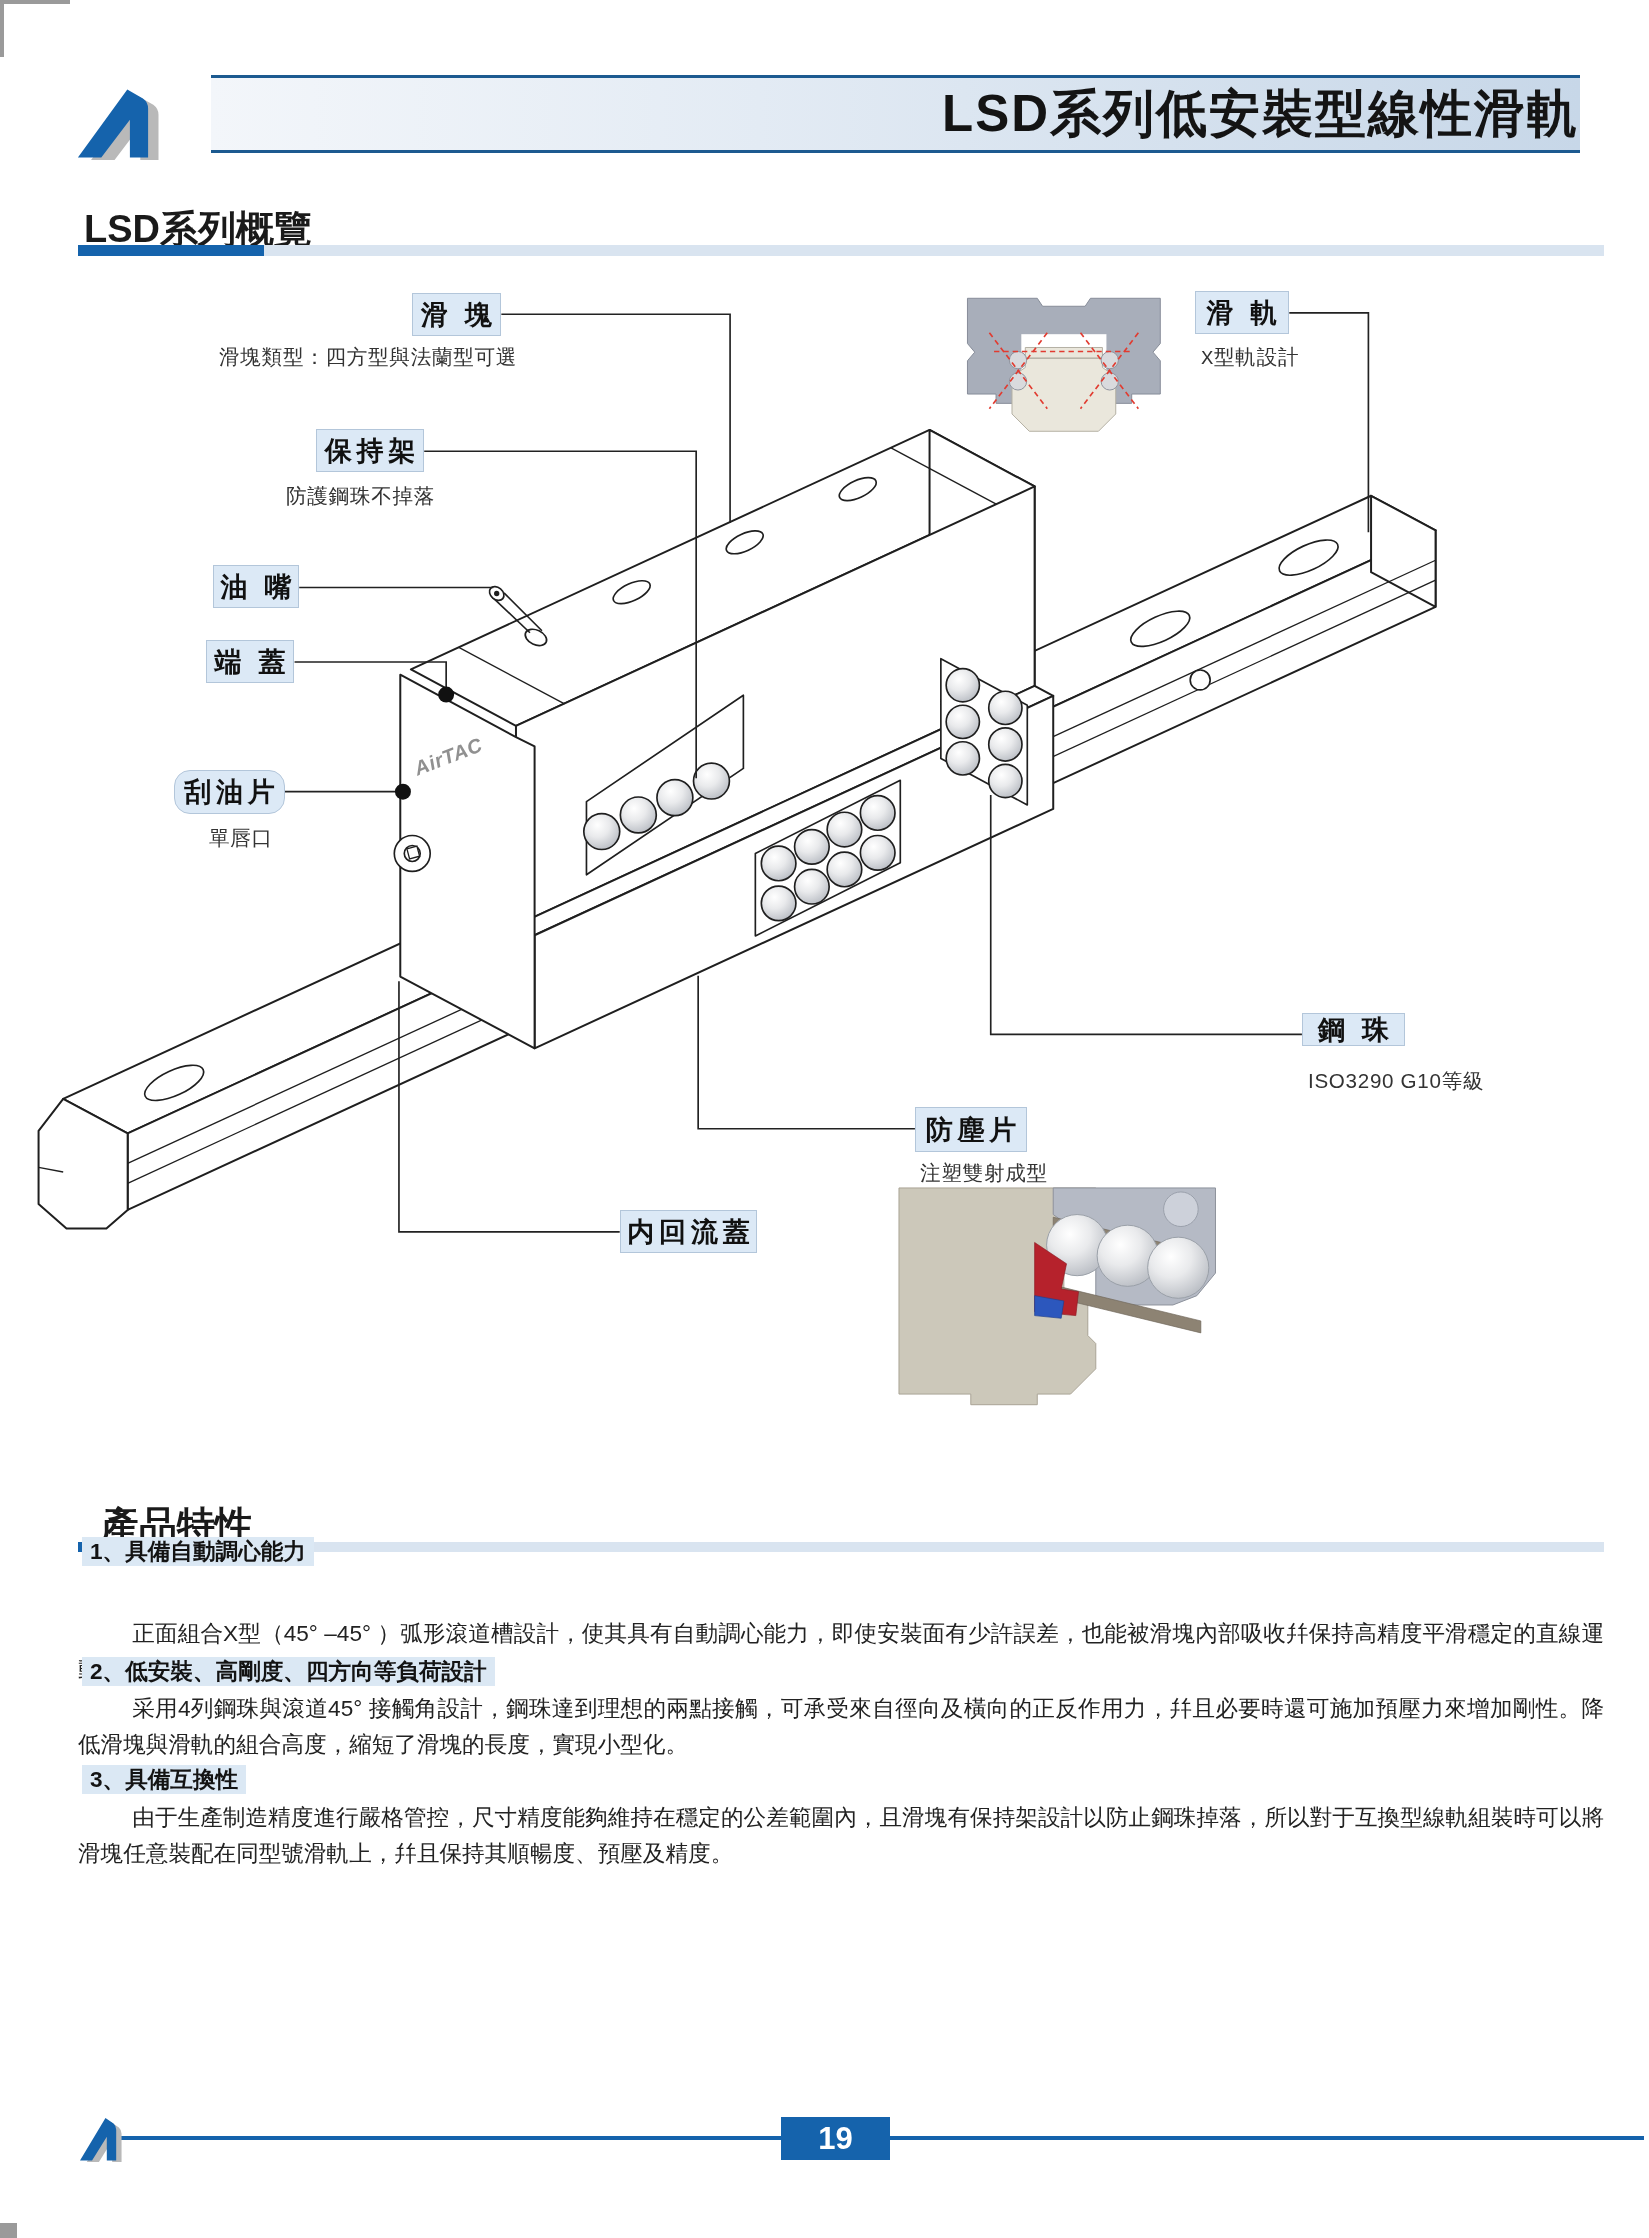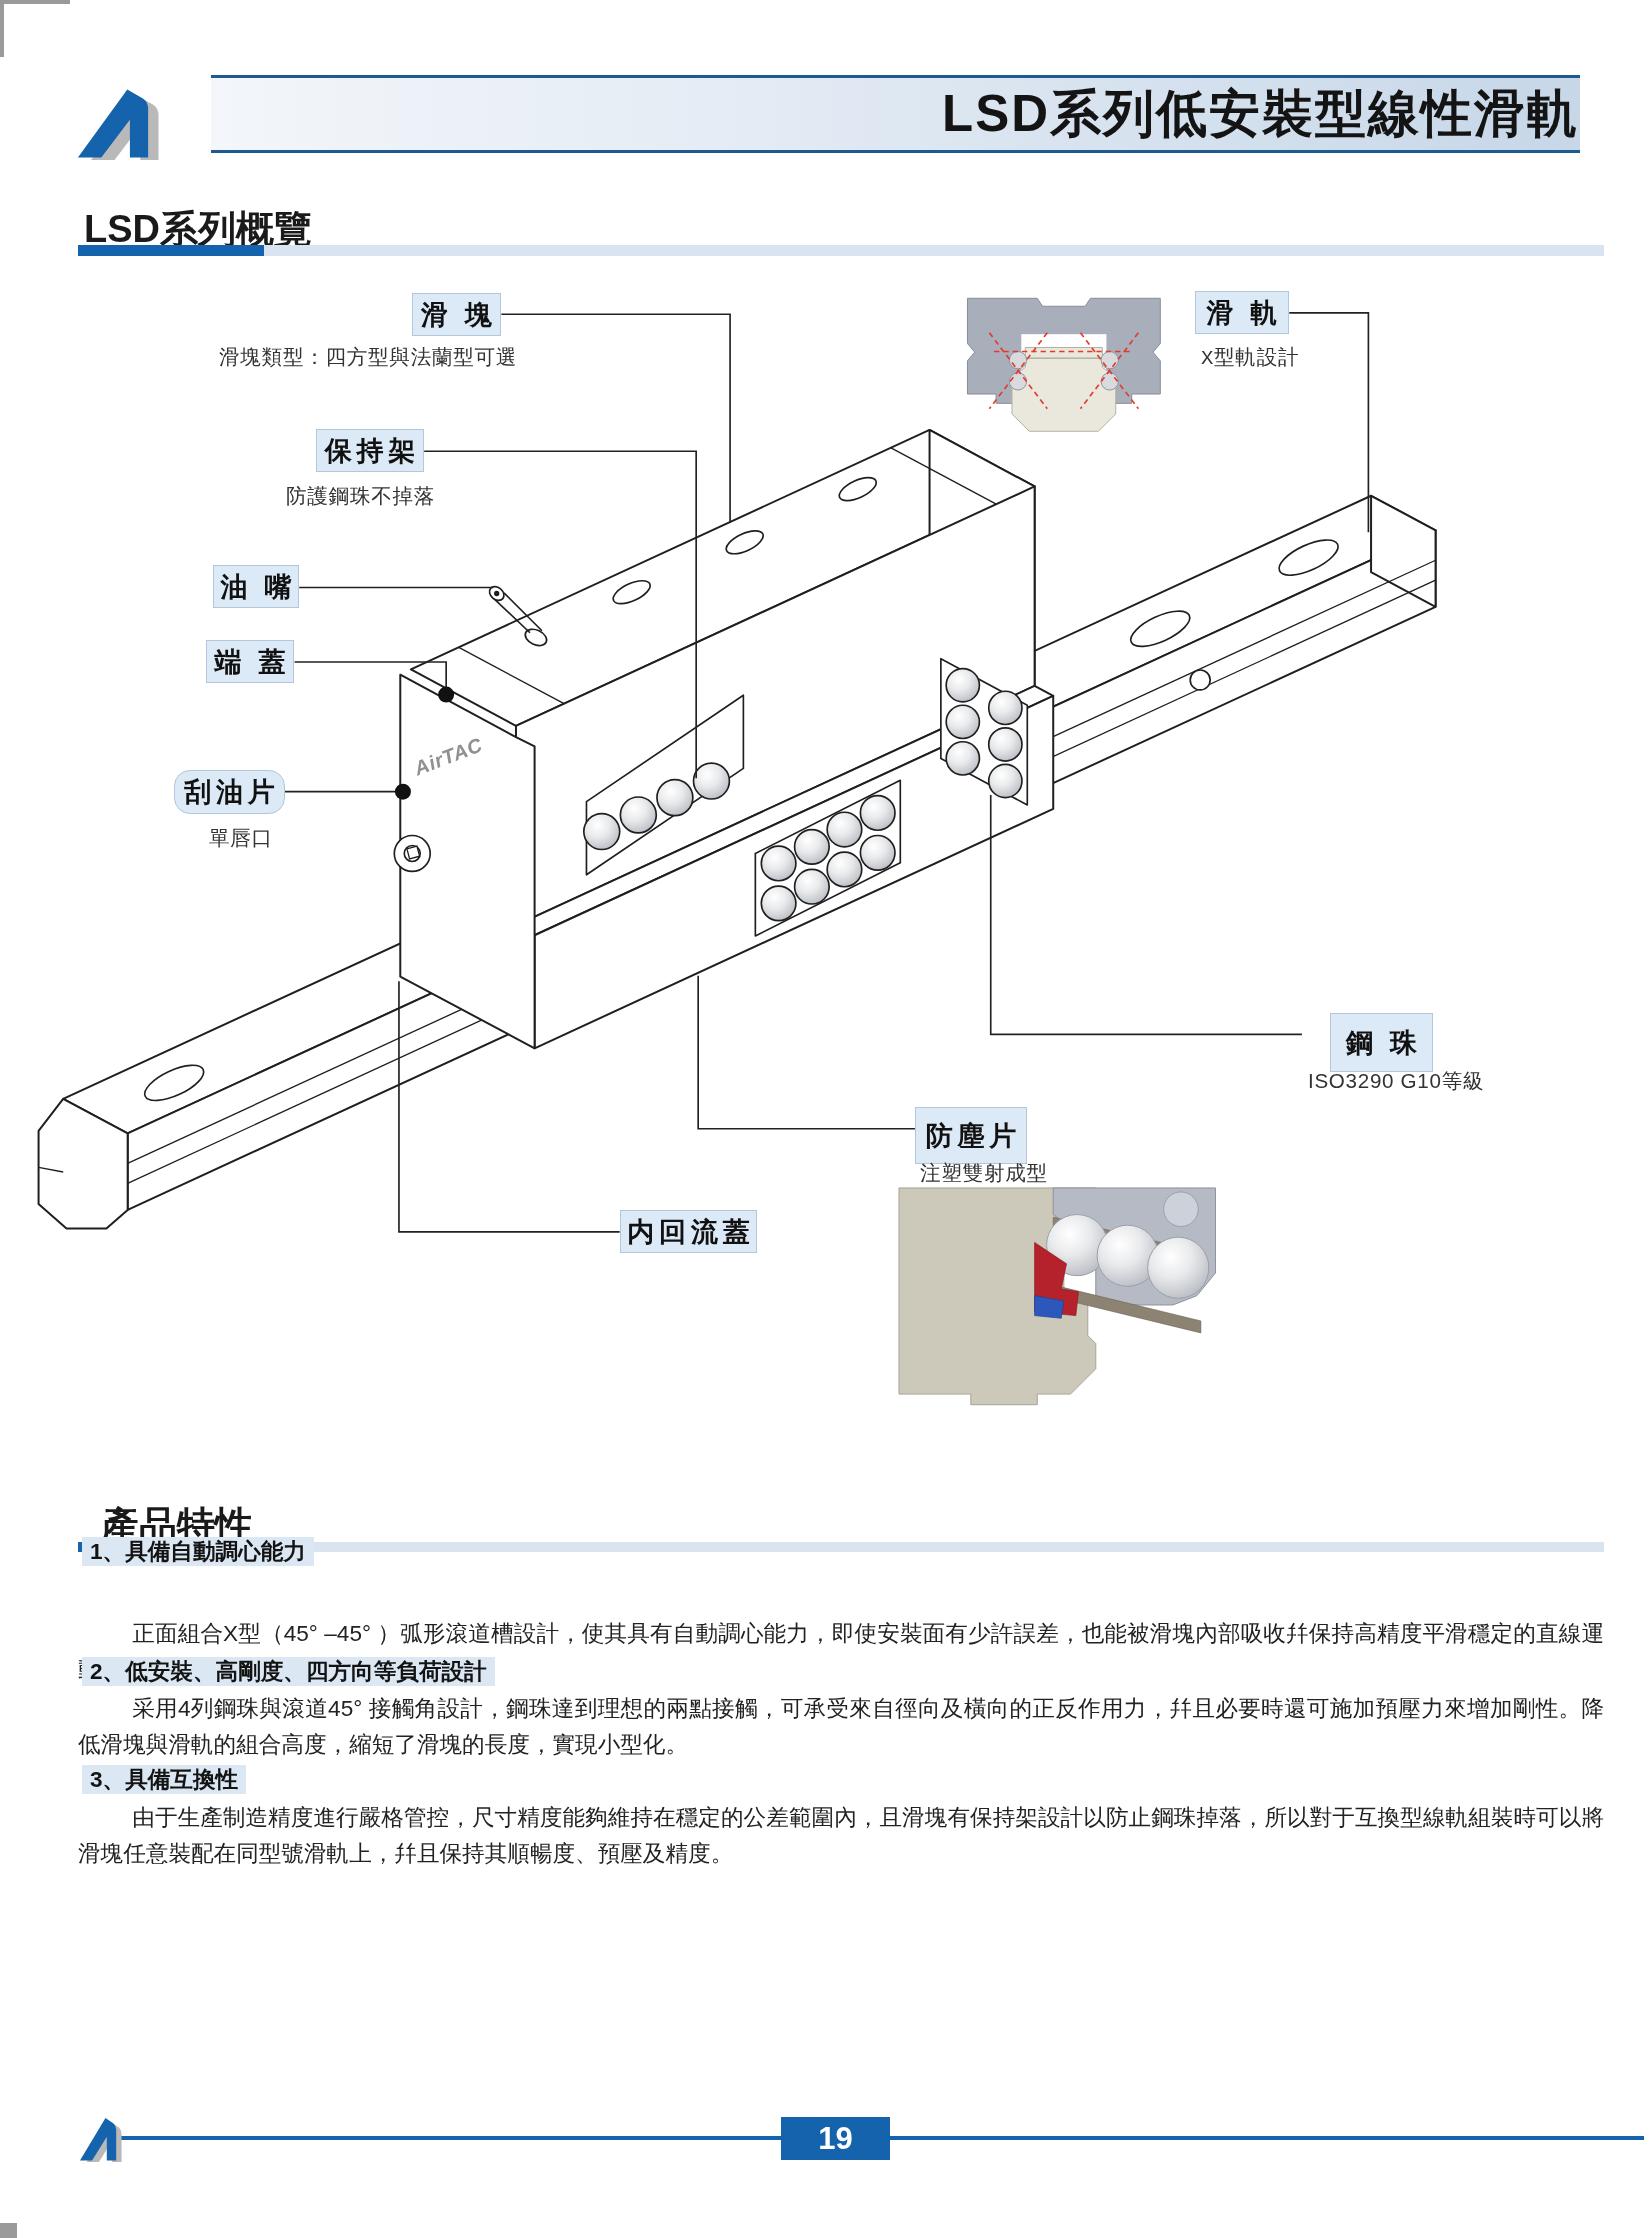--- a/index.html
+++ b/index.html
@@ -213,26 +213,26 @@
 
   <div class="callout" style="left:206px;top:640px;width:88px;height:43px;">
     <span>端 蓋</span>
     </div>
 
   <div class="callout" style="left:174px;top:770px;width:111px;height:44px;border-radius:16px;">
     <span>刮油片</span>
     </div>
   <div class="caption" style="left:209px;top:824px;">單唇口</div>
 
-  <div class="callout" style="left:1302px;top:1013px;width:103px;height:59px;margin-left:28px;">
+  <div class="callout" style="left:1302px;top:1013px;width:103px;height:33px;">
     <span>鋼 珠</span>
     </div>
   <div class="caption" style="left:1308px;top:1067px;">ISO3290 G10等級</div>
 
-  <div class="callout" style="left:915px;top:1107px;width:112px;height:57px;">
+  <div class="callout" style="left:915px;top:1107px;width:112px;height:45px;">
     <span>防塵片</span>
     </div>
   <div class="caption" style="left:920px;top:1159px;">注塑雙射成型</div>
 
   <div class="callout" style="left:620px;top:1210px;width:137px;height:43px;">
     <span ind="">内回流蓋</span>
     </div>
 
   <div class="sec-head" style="left:101px;top:1500px;">產品特性</div>
   <div class="sec-bar" style="left:78px;top:1542px;width:1526px;height:10px;">

